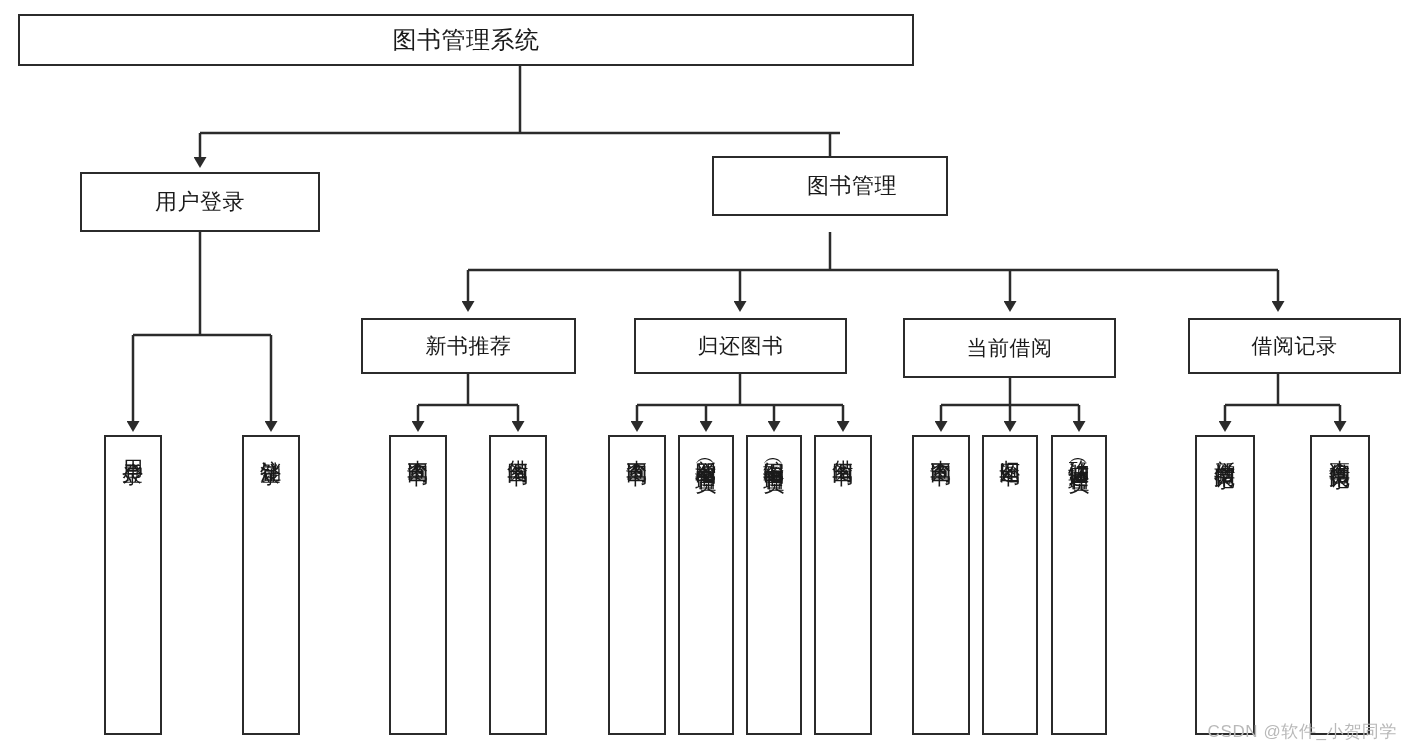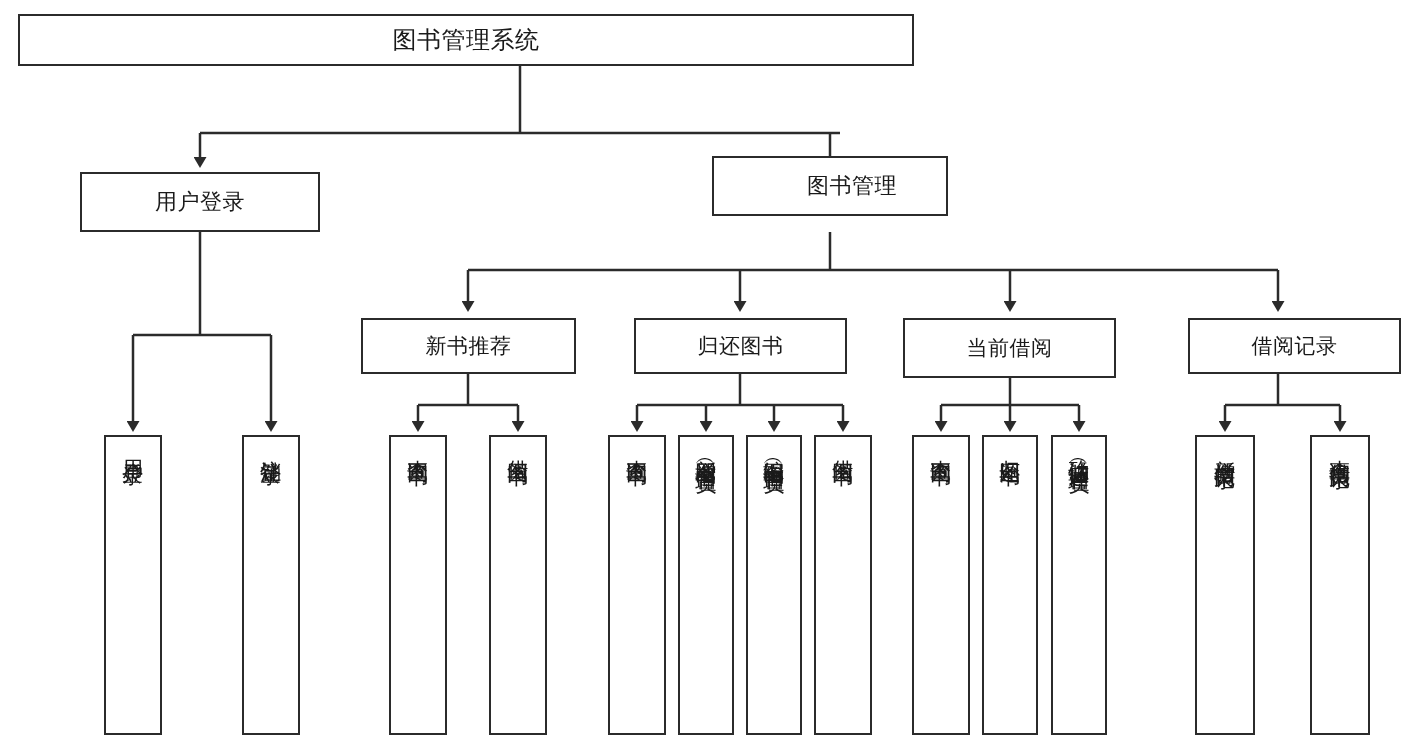--- a/index.html
+++ b/index.html
@@ -184,14 +184,15 @@
     <span class="label">确认归还（管理员）</span>
   </div>
 
   <div class="node leaf" style="left:1195px;top:435px;width:60px;height:300px;">
     <span class="label">新增借阅记录</span>
   </div>
   <div class="node leaf" style="left:1310px;top:435px;width:60px;height:300px;">
     <span class="label">查询借阅记录</span>
   </div>
 
+  <div class="watermark">CSDN @软件_小贺同学</div>
 
 </div>
 
 </body></html>

